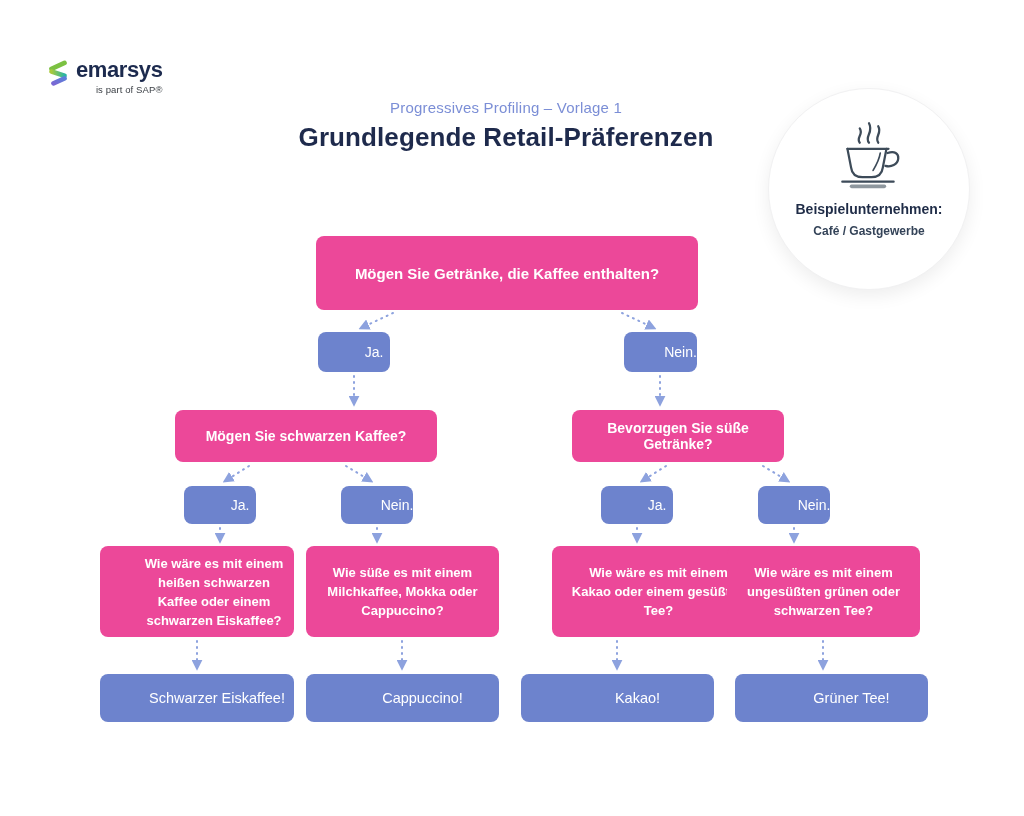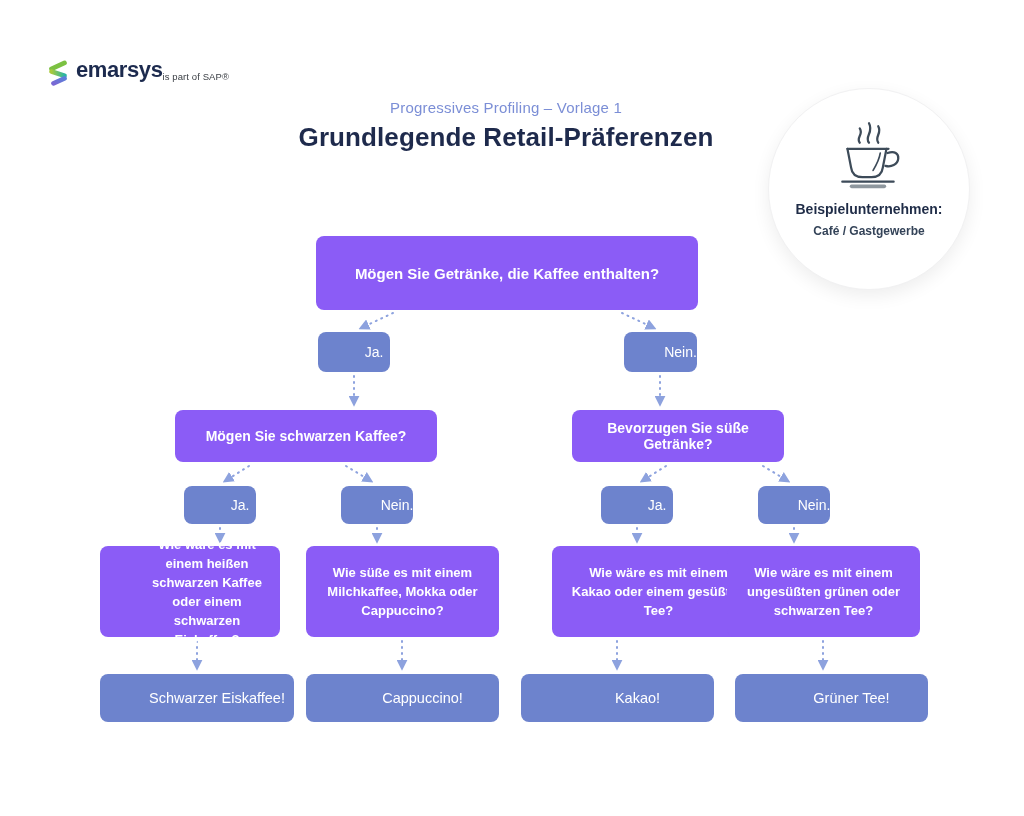--- a/index.html
+++ b/index.html
@@ -4,21 +4,21 @@
 <style>
   html,body{margin:0;padding:0;background:#fff;}
   .canvas{
     position:relative;width:1024px;height:816px;background:#ffffff;
     font-family:"Liberation Sans", sans-serif;overflow:hidden;
   }
 
   
   .logo{position:absolute;left:46px;top:58px;display:flex;align-items:flex-start;gap:6px;}
   .logo svg{display:block;margin-top:2px;}
-  .logo-text{display:flex;align-items:flex-end;text-align:center;}
+  .logo-text{display:flex;flex-direction:column;align-items:flex-end;text-align:center;}
   .logo-brand{font-size:22px;font-weight:700;color:#1c2a4e;letter-spacing:-0.4px;line-height:24px;}
   .logo-tagline{font-size:9.5px;color:#3c4046;margin-top:2px;letter-spacing:0.1px;}
 
   
   .header{position:absolute;left:0;top:99px;width:1012px;text-align:center;}
   .subtitle{font-size:15px;font-weight:500;color:#7b8ed6;letter-spacing:0.2px;}
   .title{font-size:26px;font-weight:700;color:#1e2a4c;margin-top:6px;letter-spacing:0.1px;}
 
   
   .badge-circle{
@@ -29,21 +29,21 @@
   }
   .badge-circle svg{margin-top:26px;}
   .badge-label{font-size:14px;font-weight:700;color:#1f2c47;margin-top:8px;}
   .badge-value{font-size:12px;font-weight:700;color:#344358;margin-top:7px;}
 
   
   .node{
     position:absolute;display:flex;align-items:center;justify-content:center;
     text-align:center;color:#ffffff;border-radius:8px;box-sizing:border-box;padding-left:40px;
   }
-  .node.dark{background:#8b5cf6;font-weight:700;}
+  .node.dark{background:#ec4899;font-weight:700;}
   .node.light{background:#6d83cd;font-weight:400;}
   .n-root{left:316px;top:236px;width:382px;height:74px;font-size:15px;padding:0 20px;}
   .n-q2{font-size:14px;padding:0 12px;height:52px;top:410px;}
   .n-ans{height:40px;font-size:14px;}
   .n-ans2{height:38px;top:486px;width:72px;font-size:14px;}
   .n-sug{top:546px;height:91px;font-size:13px;line-height:19px;padding:8px 10px;}
   .n-res{top:674px;height:48px;font-size:14.5px;}
 
   .connectors{position:absolute;left:0;top:0;pointer-events:none;}
   .conn{stroke:#8da2de;stroke-width:2;fill:none;stroke-linecap:round;stroke-dasharray:1 5;}
@@ -126,21 +126,21 @@
   <div class="node light n-ans" style="left:624px;width:73px;top:332px;">Nein.</div>
 
   <div class="node dark n-q2" style="left:175px;width:262px;">Mögen Sie schwarzen Kaffee?</div>
   <div class="node dark n-q2" style="left:572px;width:212px;">Bevorzugen Sie süße Getränke?</div>
 
   <div class="node light n-ans2" style="left:184px;">Ja.</div>
   <div class="node light n-ans2" style="left:341px;">Nein.</div>
   <div class="node light n-ans2" style="left:601px;">Ja.</div>
   <div class="node light n-ans2" style="left:758px;">Nein.</div>
 
-  <div class="node dark n-sug" style="left:100px;width:180px;padding-left:44px;">Wie wäre es mit einem heißen schwarzen Kaffee oder einem schwarzen Eiskaffee?</div>
+  <div class="node dark n-sug" style="left:100px;width:194px;padding-left:44px;">Wie wäre es mit einem heißen schwarzen Kaffee oder einem schwarzen Eiskaffee?</div>
   <div class="node dark n-sug" style="left:306px;width:193px;">Wie süße es mit einem Milchkaffee, Mokka oder Cappuccino?</div>
   <div class="node dark n-sug" style="left:552px;width:207px;padding-left:16px;">Wie wäre es mit einem Kakao oder einem gesüßten Tee?</div>
   <div class="node dark n-sug" style="left:727px;width:193px;">Wie wäre es mit einem ungesüßten grünen oder schwarzen Tee?</div>
 
   <div class="node light n-res" style="left:100px;width:194px;">Schwarzer Eiskaffee!</div>
   <div class="node light n-res" style="left:306px;width:193px;">Cappuccino!</div>
   <div class="node light n-res" style="left:521px;width:193px;">Kakao!</div>
   <div class="node light n-res" style="left:727px;width:193px;margin-left:8px;">Grüner Tee!</div>
 
 </div>

